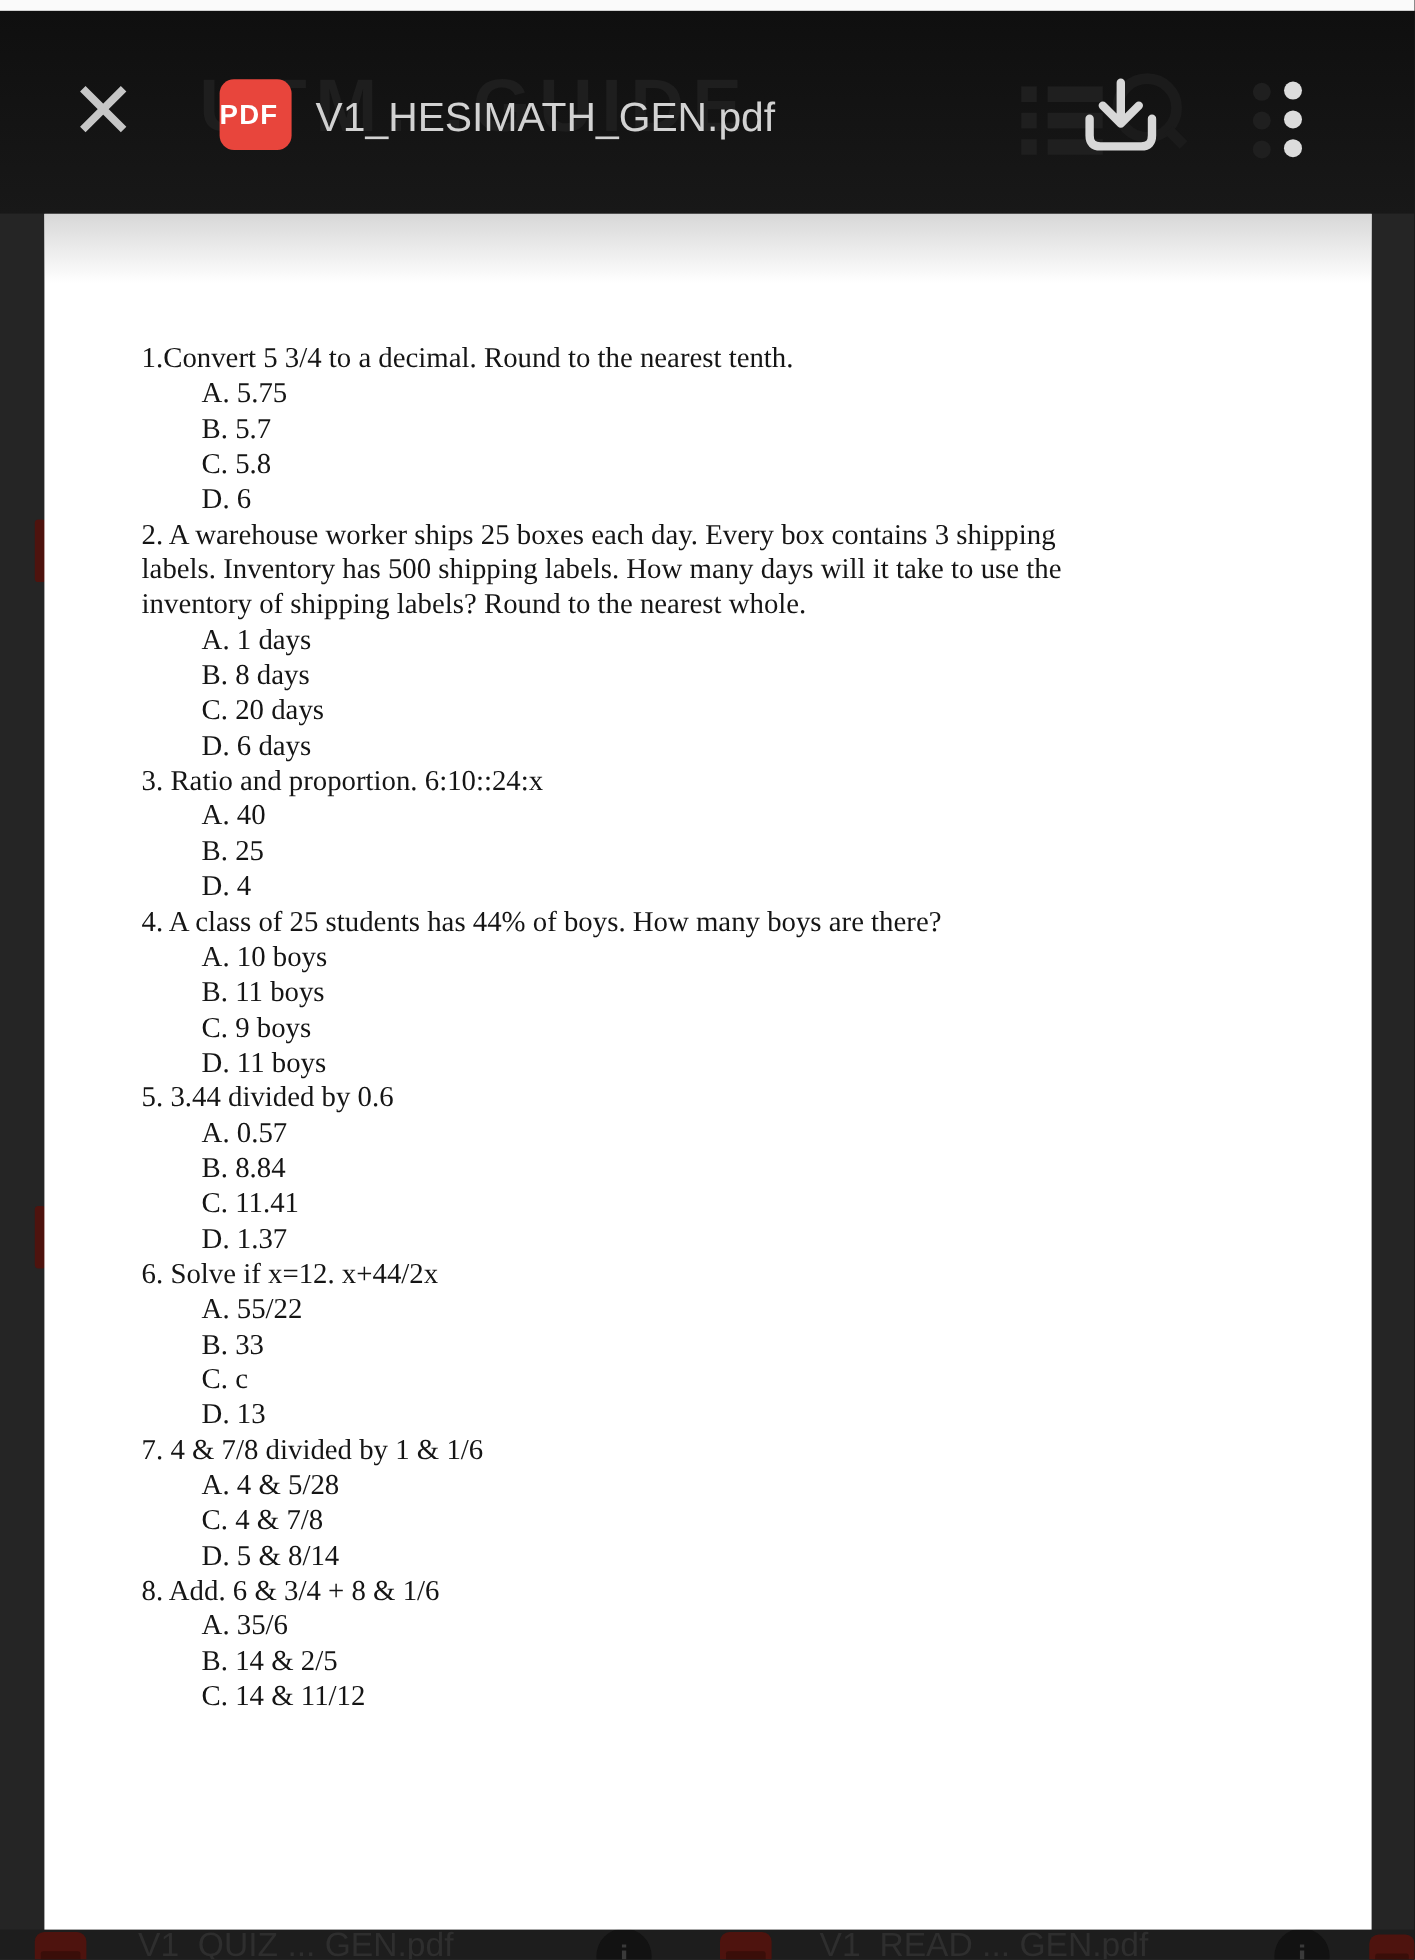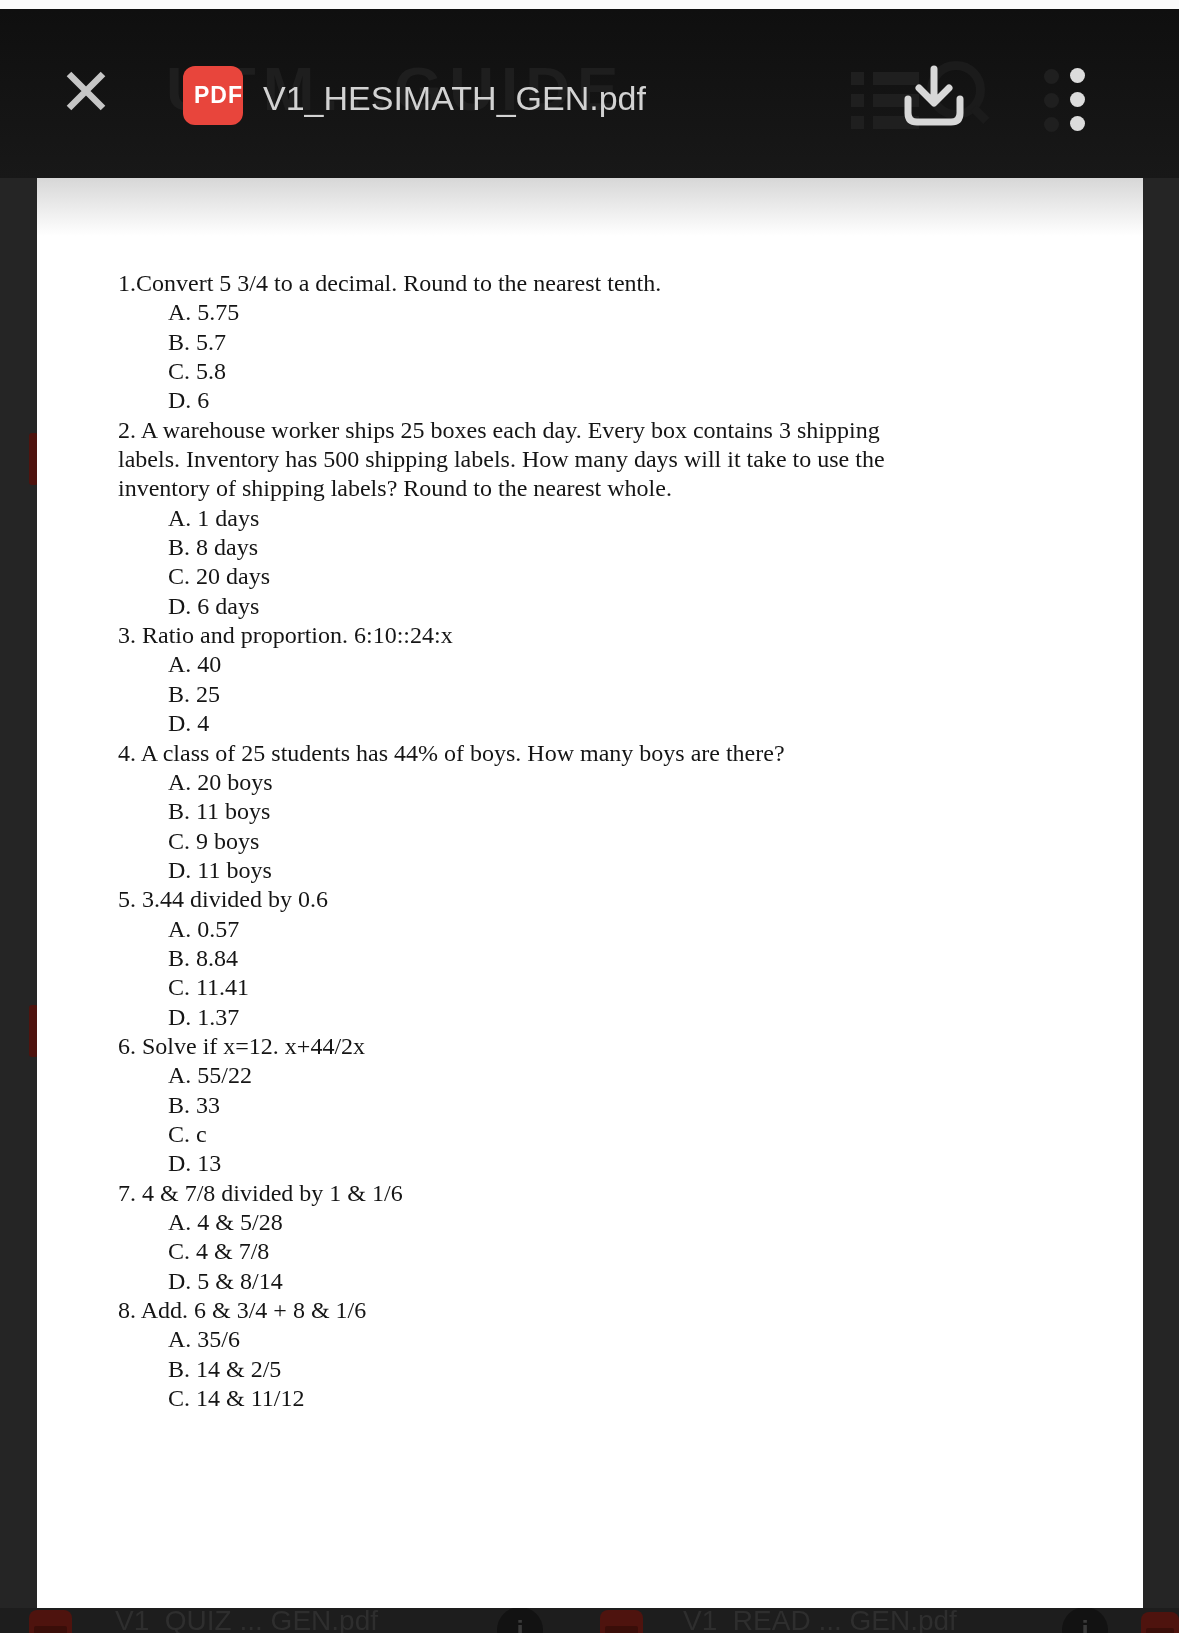--- a/index.html
+++ b/index.html
@@ -19,33 +19,33 @@
   .ghost-lens::after{content:"";position:absolute;right:-13px;bottom:-9px;width:18px;height:9px;
               background:#1b1b1b;transform:rotate(45deg);}
   .ghost-list{position:absolute;left:851px;top:63px;z-index:1;}
   .ghost-list .row{display:flex;align-items:center;margin-bottom:9px;}
   .ghost-list .b{width:13px;height:13px;background:#1f1f1f;margin-right:9px;}
   .ghost-list .l{width:46px;height:13px;background:#1f1f1f;}
   .ghost-dots{position:absolute;left:1044px;top:60px;z-index:1;}
   .close-btn{position:absolute;left:58px;top:54px;width:56px;height:56px;z-index:2;cursor:pointer;}
   .pdf-badge{position:absolute;left:183px;top:57px;width:60px;height:59px;border-radius:12px;
              color:#fff;font-weight:700;font-size:23px;letter-spacing:1px;z-index:2;
-             display:flex;align-items:center;justify-content:flex-end;}
+             display:flex;align-items:center;justify-content:flex-start;}
   .title{position:absolute;left:263px;top:70px;font-size:34px;color:#d2d2d2;
          white-space:nowrap;z-index:2;}
   .dl-btn{position:absolute;left:898px;top:52px;width:72px;height:76px;z-index:2;cursor:pointer;}
   .menu-btn{position:absolute;left:1068px;top:57px;z-index:2;cursor:pointer;padding:2px;}
   .dot{width:15px;height:15px;border-radius:50%;background:#dcdcdc;margin-bottom:9px;}
   .ghost-dots .dot{background:#1f1f1f;}
 
   
   .page{position:absolute;left:37px;top:178px;width:1106px;height:1430px;background:#fff;z-index:4;}
   .page::before{content:"";position:absolute;top:0;left:0;right:0;height:58px;
                 background:linear-gradient(#d7d7d7,rgba(255,255,255,0));}
-  .doc-text{position:absolute;left:81px;top:91px;width:775px;
+  .doc-text{position:absolute;left:81px;top:107px;width:775px;
             font-family:"Liberation Serif",serif;font-size:24px;line-height:29.35px;color:#151515;}
   .opt{padding-left:50px;}
 
   
   .sliver{position:absolute;width:9px;border-radius:3px;background:#4e130e;z-index:3;}
   .sliver.s1{left:29px;top:433px;height:52px;}
   .sliver.s2{left:29px;top:1005px;height:52px;}
 
   
   .bottom-bar{position:absolute;left:0;top:1608px;width:100%;height:25px;background:#1d1d1d;z-index:3;}
@@ -145,21 +145,21 @@
           <div class="opt">D. 6 days</div>
         </div>
         <div>
           <div class="qt">3. Ratio and proportion. 6:10::24:x</div>
           <div class="opt">A. 40</div>
           <div class="opt">B. 25</div>
           <div class="opt">D. 4</div>
         </div>
         <div>
           <div class="qt">4. A class of 25 students has 44% of boys. How many boys are there?</div>
-          <div class="opt">A. 20 boys</div>
+          <div class="opt">A. 10 boys</div>
           <div class="opt">B. 11 boys</div>
           <div class="opt">C. 9 boys</div>
           <div class="opt">D. 11 boys</div>
         </div>
         <div>
           <div class="qt">5. 3.44 divided by 0.6</div>
           <div class="opt">A. 0.57</div>
           <div class="opt">B. 8.84</div>
           <div class="opt">C. 11.41</div>
           <div class="opt">D. 1.37</div>

